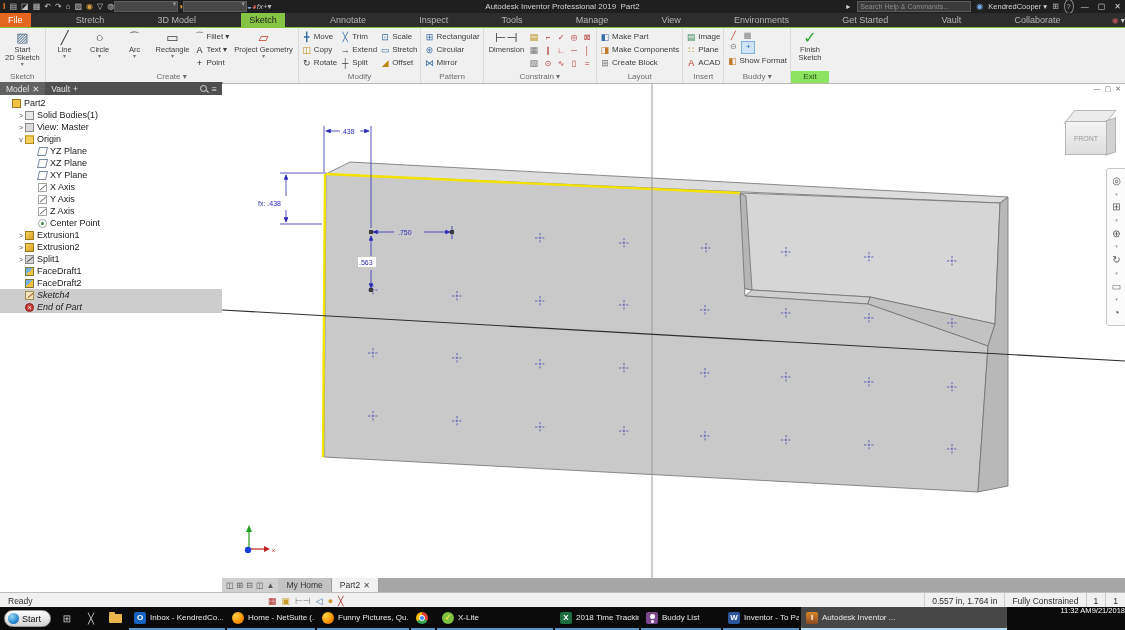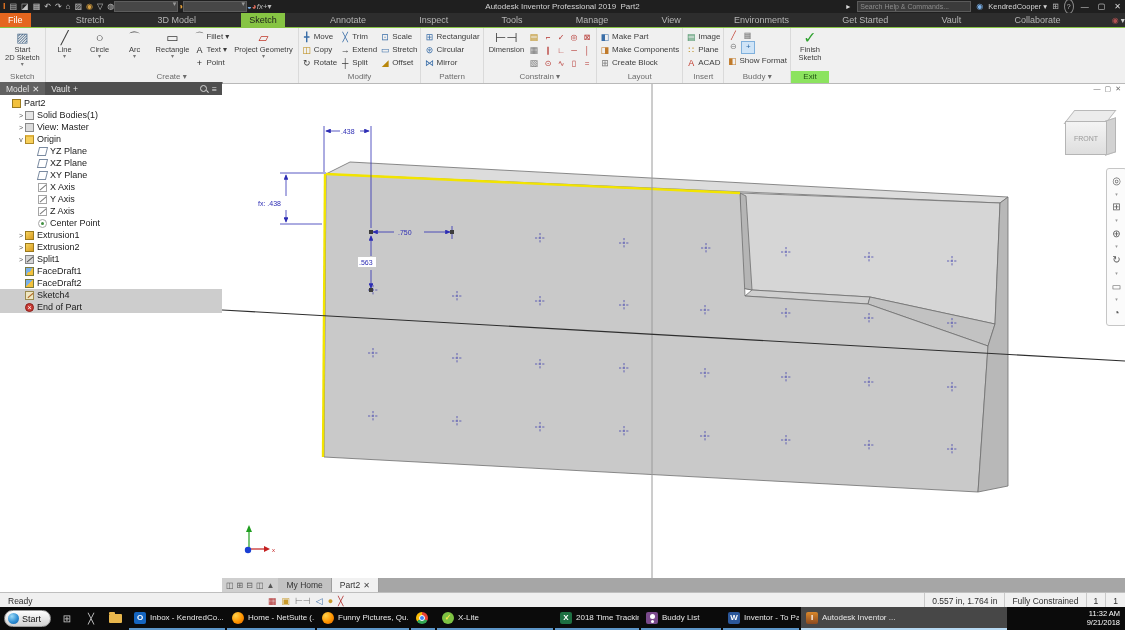--- a/index.html
+++ b/index.html
@@ -51,21 +51,21 @@
   .browser{position:absolute;left:0;top:82px;width:222px;height:510px;background:#fff;
            border-right:1px solid #8f8f8f;}
   .bheader{height:13px;background:#4f4f4f;color:#e3e3e3;font-size:8.5px;display:flex;align-items:center;}
   .btab{padding:0 6px;height:100%;display:flex;align-items:center;gap:3px;}
   .btab.active{background:#616161;}
   .bh-right{margin-left:auto;display:flex;align-items:center;gap:5px;padding-right:5px;}
   .mag{width:5px;height:5px;border:1px solid #d5d5d5;border-radius:50%;position:relative;display:inline-block;}
   .mag:after{content:"";position:absolute;width:3px;height:1px;background:#d5d5d5;transform:rotate(45deg);right:-3px;bottom:-1px;}
   .tree{padding-top:2px;}
   .trow{display:flex;align-items:center;height:12px;font-size:9px;color:#1b1b1b;white-space:nowrap;}
-  .trow.selected{background:#cdcdcd;}
+  .trow.selected{background:#cdcdcd;font-style:italic;}
   .texp{width:8px;font-size:7px;color:#555;text-align:center;flex:none;}
   .ti{width:9px;height:9px;display:inline-block;margin-right:3px;flex:none;position:relative;box-sizing:border-box;}
   .ti-part{background:#f2c13d;border:1px solid #9a7a1e;}
   .ti-solid{background:#e6e6e6;border:1px solid #8a8a8a;}
   .ti-view{background:#dcdcdc;border:1px solid #8a8a8a;}
   .ti-folder{background:#f7cf5a;border:1px solid #b08a28;border-top:2px solid #e0b23c;}
   .ti-plane{background:#fff;border:1px solid #7a8aa0;transform:skewX(-14deg);}
   .ti-axis{background:#fff;border:1px solid #a5a5a5;}
   .ti-axis:after{content:"";position:absolute;left:0;top:3px;width:8px;height:1px;background:#777;transform:rotate(-40deg);}
   .ti-centerpoint{background:#fff;border:1px solid #a5a5a5;border-radius:50%;}
@@ -126,22 +126,22 @@
   .ic-outlook{background:#1565c0;}
   .ic-firefox{background:radial-gradient(circle at 32% 30%,#ffd24a,#ff9500 55%,#e05e00);border-radius:50%;}
   .ic-chrome{background:conic-gradient(#ea4335 0 33%,#34a853 33% 66%,#fbbc05 66% 100%);border-radius:50%;position:relative;}
   .ic-chrome:after{content:"";position:absolute;left:3px;top:3px;width:6px;height:6px;background:#4285f4;border:1px solid #fff;border-radius:50%;box-sizing:border-box;}
   .ic-xlite{background:#7dc243;border-radius:50%;color:#ffe84a;}
   .ic-excel{background:#1d6f42;}
   .ic-buddy{background:#7a4a8c;position:relative;}
   .ic-buddy:after{content:"";position:absolute;left:3.5px;top:2px;width:5px;height:5px;background:#fff;border-radius:50%;box-shadow:0 5px 0 -1px #fff;}
   .ic-word{background:#2b579a;}
   .ic-inventor{background:linear-gradient(#d9872a,#8c4a1f);}
-  .clock{margin-left:auto;padding-right:5px;display:flex;flex-direction:column;justify-content:center;
-         text-align:right;font-size:7.5px;line-height:8.5px;color:#fff;}
+  .clock{margin-left:auto;display:flex;flex-direction:row;justify-content:center;
+         text-align:center;font-size:7.5px;line-height:8.5px;color:#fff;}
 </style>
 </head>
 <body>
 
 <div class="app">
 
   <div class="titlebar">
     <div class="qat" id="qat">
         <span class="qi logo" style="color: rgb(232, 119, 34); font-weight: bold;">I</span>
         <span class="qi" style="color: rgb(196, 196, 196);">▤</span>

